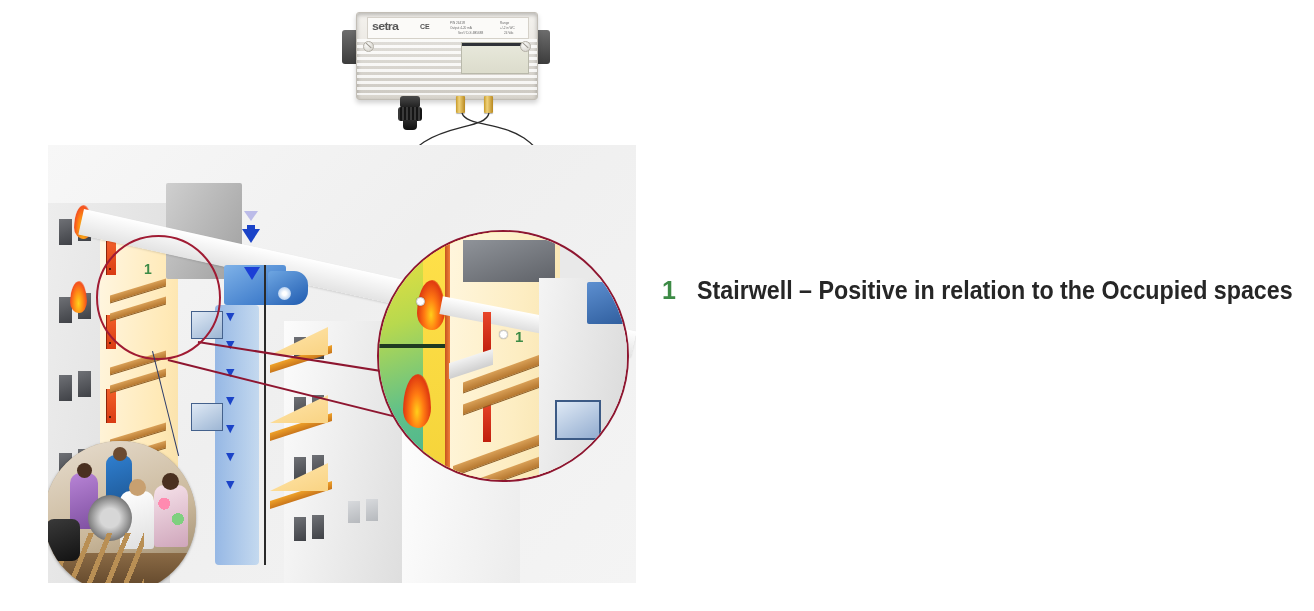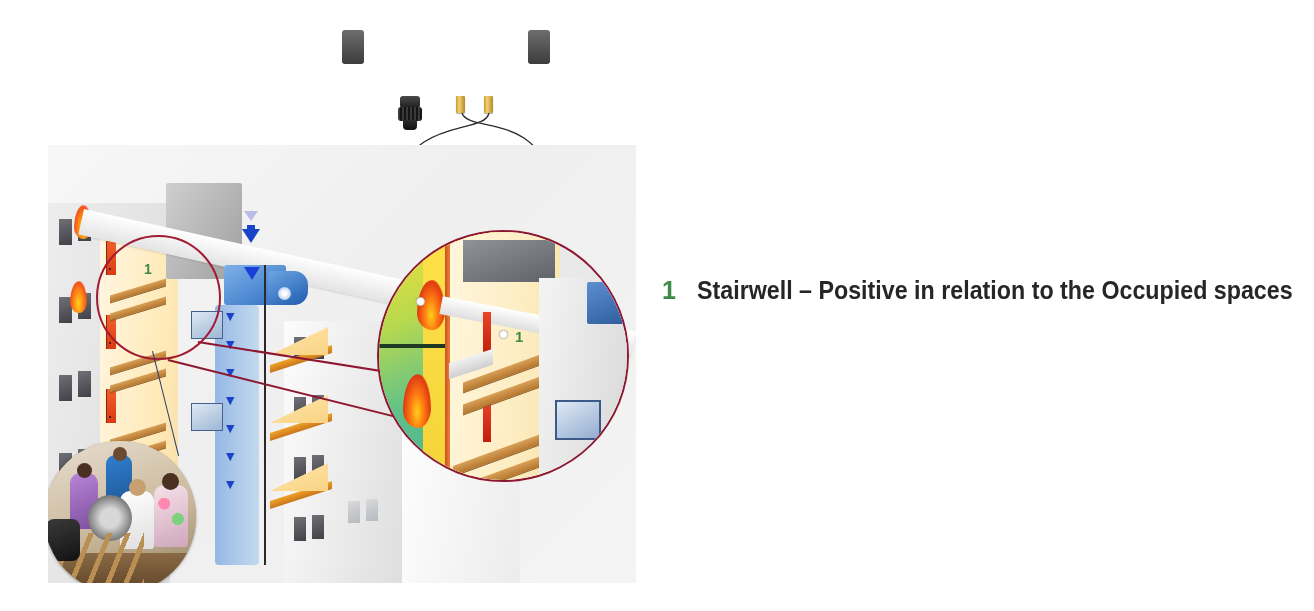--- a/index.html
+++ b/index.html
@@ -128,20 +128,38 @@
 </style>
 </head>
 <body>
 
 <div class="stage">
 
   <div id="device">
     <div class="dev-bracket" style="left:4px;top:22px;width:22px;height:34px;"></div>
     <div class="dev-bracket" style="left:190px;top:22px;width:22px;height:34px;"></div>
 
+    <div class="dev-body">
+      <div class="dev-ribs"></div>
+
+      <div class="dev-label">
+        <span class="brand">setra</span>
+        <span class="ce">CE</span>
+        <span class="lab-txt" style="left:82px;top:3px;">P/N   2641R</span>
+        <span class="lab-txt" style="left:82px;top:8px;">Output    4-20 mA</span>
+        <span class="lab-txt" style="left:90px;top:13px;">Ser/# D-S 4B5688</span>
+        <span class="lab-txt" style="left:132px;top:3px;">Range</span>
+        <span class="lab-txt" style="left:132px;top:8px;">+/-2 in WC</span>
+        <span class="lab-txt" style="left:136px;top:13px;">24 Vdc</span>
+      </div>
+
+      <div class="lcd"></div>
+      <div class="screw" style="left:6px;top:28px;"></div>
+      <div class="screw" style="left:163px;top:28px;"></div>
+    </div>
 
     <div class="gland">
       <div class="gland-a"></div>
       <div class="gland-b"></div>
       <div class="gland-c"></div>
     </div>
 
     <div class="port" style="left:118px;"></div>
     <div class="port" style="left:146px;"></div>
   </div>

